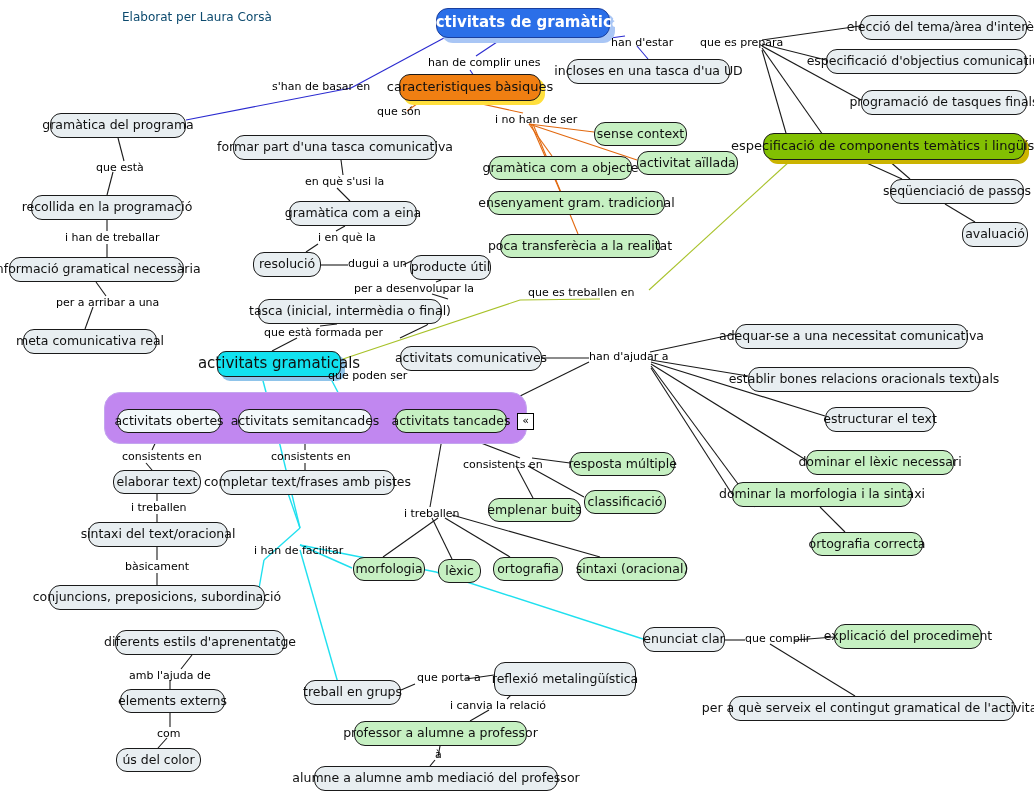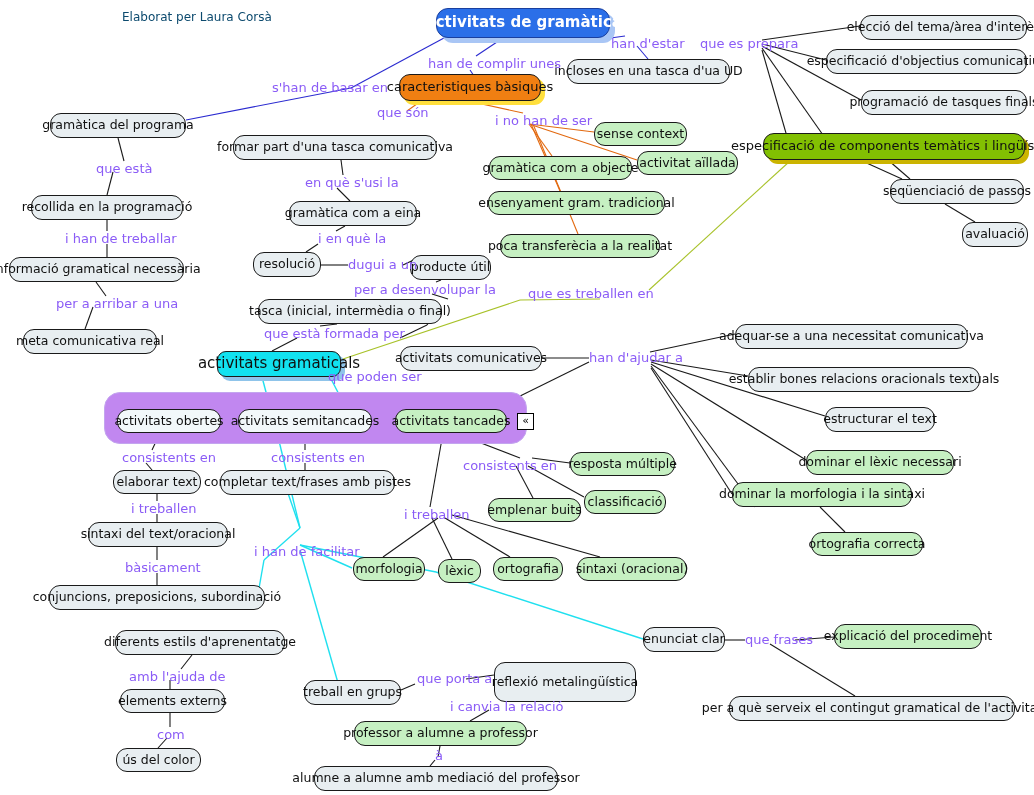--- a/index.html
+++ b/index.html
@@ -65,22 +65,22 @@
     border:1px solid #1a3f9e;
     box-shadow:5px 5px 0 0 #a9c6f5;
     color:#ffffff;
     font-weight:bold;
     font-size:15px;
     border-radius:12px;
   }
   
   .lbl{
     position:absolute;
-    color:#8b5cf6;
-    font-size:13px;
+    color:#000000;
+    font-size:11px;
     white-space:nowrap;
     z-index:6;
     background:transparent;
   }
   
   #group-box{
     position:absolute;
     border:1px solid #c3a5ef;
     border-radius:16px;
     background:#c187f0;
@@ -405,21 +405,21 @@
       </div>
       <div class="node green" style="left: 493px; top: 557px; width: 70px; height: 24px;">
         <span>ortografia</span>
       </div>
       <div class="node green" style="left: 577px; top: 557px; width: 110px; height: 24px;">
         <span>sintaxi (oracional)</span>
       </div>
       <div class="node plain" style="left: 304px; top: 680px; width: 97px; height: 25px;">
         <span>treball en grups</span>
       </div>
-      <div class="node plain" style="left: 494px; top: 662px; width: 142px; height: 40px;">
+      <div class="node plain" style="left: 494px; top: 662px; width: 142px; height: 34px;">
         <span>reflexió metalingüística</span>
       </div>
       <div class="node green" style="left: 354px; top: 721px; width: 173px; height: 25px;">
         <span>professor a alumne a professor</span>
       </div>
       <div class="node plain" style="left: 314px; top: 766px; width: 244px; height: 25px;">
         <span>alumne a alumne amb mediació del professor</span>
       </div>
       <div class="node plain" style="left: 643px; top: 627px; width: 82px; height: 25px;">
         <span>enunciat clar</span>
@@ -455,16 +455,16 @@
       <div class="lbl" style="left: 463px; top: 458px;">consistents en</div>
       <div class="lbl" style="left: 131px; top: 501px;">i treballen</div>
       <div class="lbl" style="left: 125px; top: 560px;">bàsicament</div>
       <div class="lbl" style="left: 404px; top: 507px;">i treballen</div>
       <div class="lbl" style="left: 254px; top: 544px;">i han de facilitar</div>
       <div class="lbl" style="left: 129px; top: 669px;">amb l'ajuda de</div>
       <div class="lbl" style="left: 157px; top: 727px;">com</div>
       <div class="lbl" style="left: 417px; top: 671px;">que porta a</div>
       <div class="lbl" style="left: 450px; top: 699px;">i canvia la relació</div>
       <div class="lbl" style="left: 435px; top: 748px;">à</div>
-      <div class="lbl" style="left: 745px; top: 632px;">que frases</div>
+      <div class="lbl" style="left: 745px; top: 632px;">que complir</div>
     </div>
 
 </div>
 
 </body></html>

